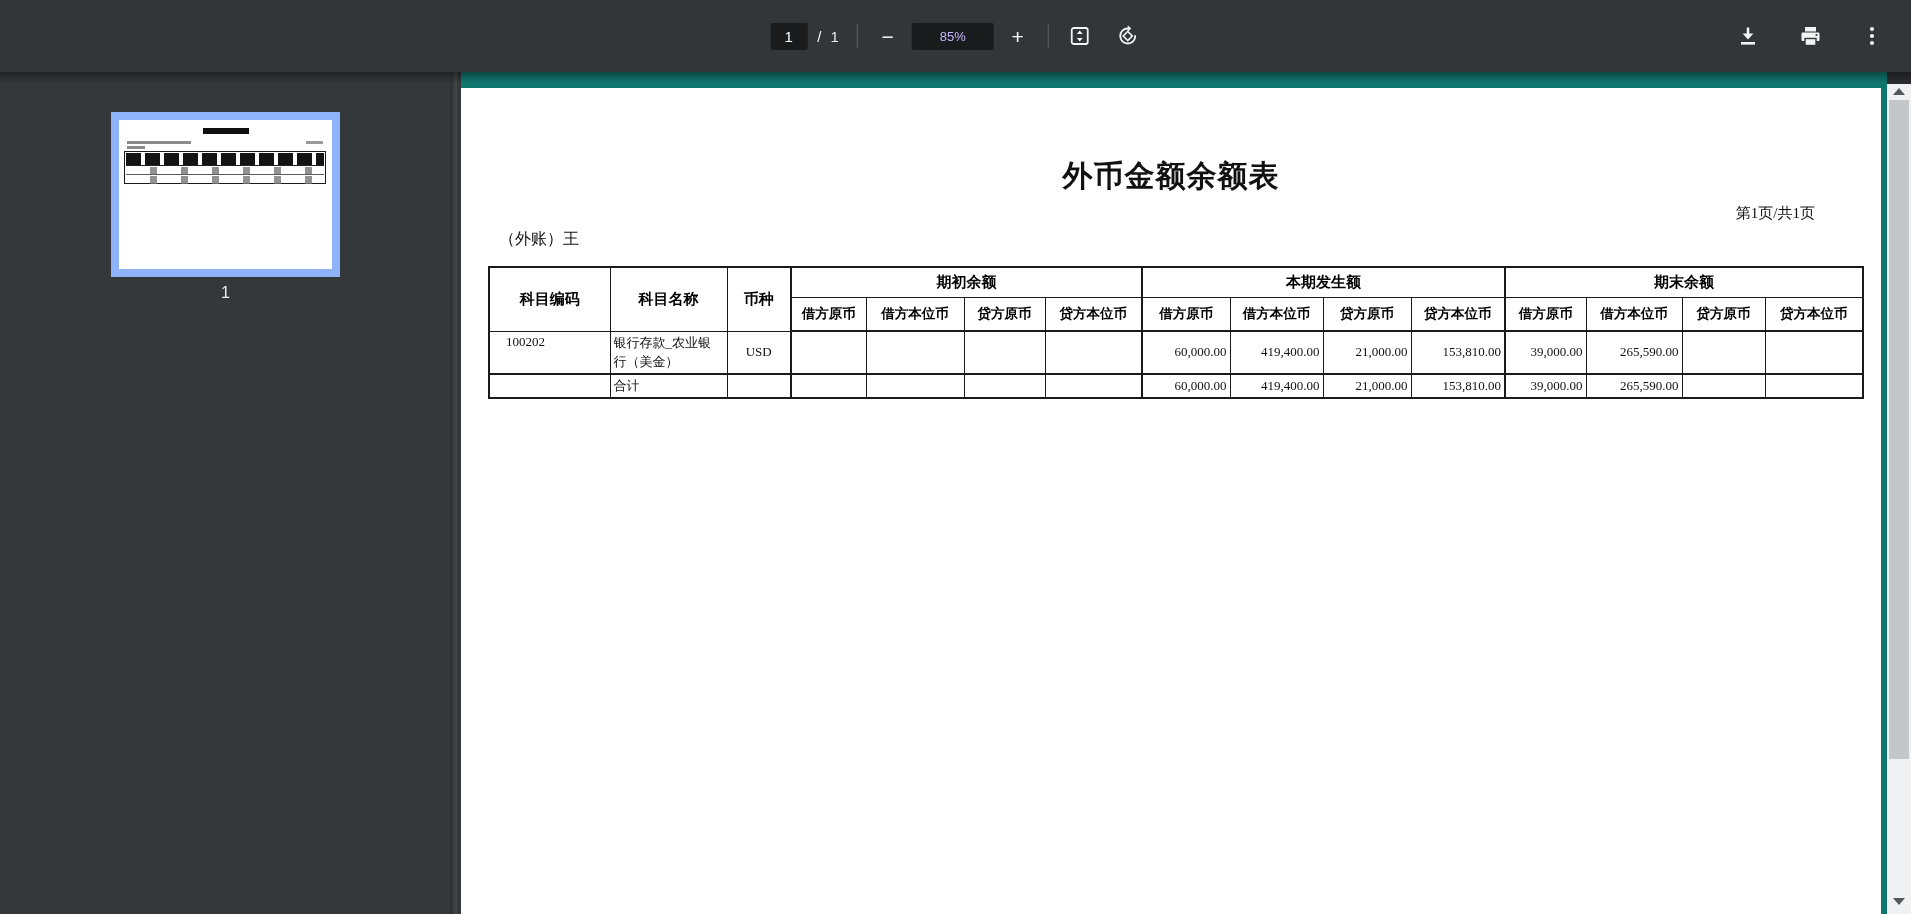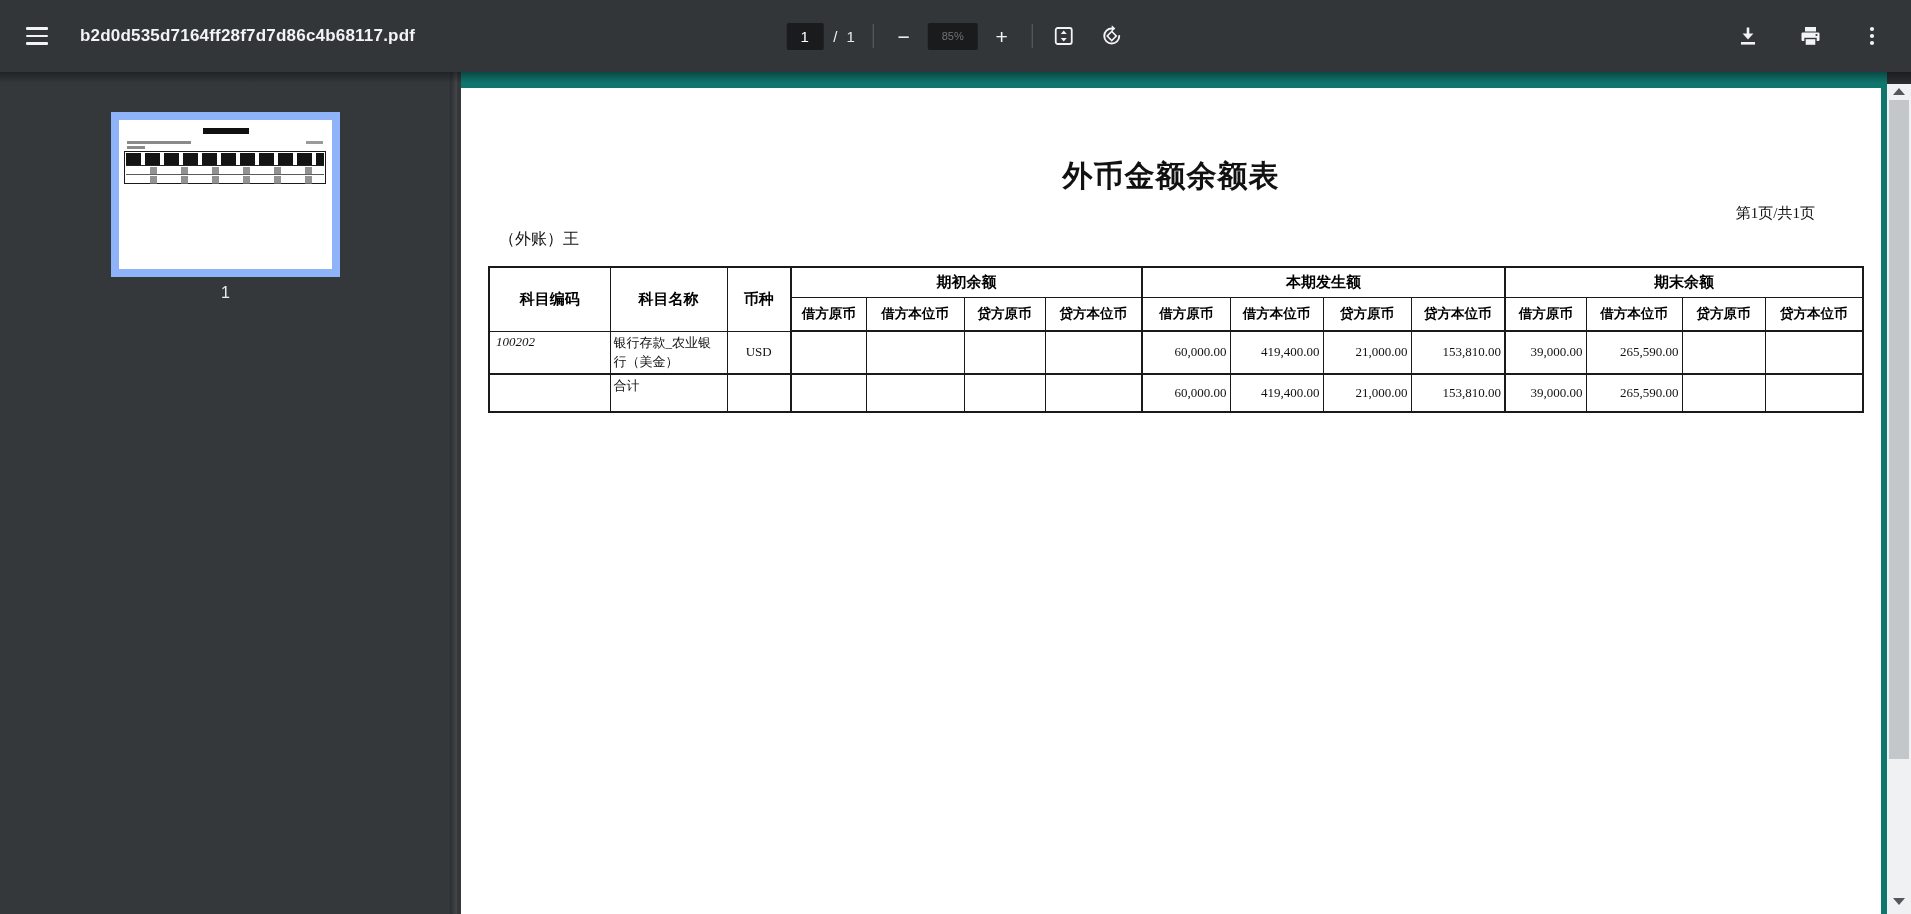--- a/index.html
+++ b/index.html
@@ -26,22 +26,22 @@
   }
   .page-box {
     width:37px; height:27px; background:#191B1C; border-radius:2px;
     color:#fff; display:flex; align-items:center; justify-content:center; font-size:15px;
   }
   .page-sep { margin:0 9px 0 10px; color:#F1F3F4; }
   .page-total { color:#E8EAED; }
   .tb-divider { width:1px; height:24px; background:#5F6368; margin:0 18px; }
   .zoom-glyph { font-size:21px; color:#F1F3F4; width:24px; text-align:center; cursor:pointer; line-height:1; }
   .zoom-box {
-    width:50px; height:27px; background:#191B1C; border-radius:2px; margin:0 12px;
-    color:#737373; display:flex; align-items:center; justify-content:center; font-size:11px; cursor:text;
+    width:82px; height:27px; background:#191B1C; border-radius:2px; margin:0 12px;
+    color:#c4b5fd; display:flex; align-items:center; justify-content:center; font-size:13px; cursor:text;
   }
   .tb-icon { width:26px; height:26px; display:flex; align-items:center; justify-content:center; cursor:pointer; }
   .tb-icon + .tb-icon { margin-left:22px; }
   .tb-right { position:absolute; right:0; top:0; height:72px; display:flex; align-items:center; padding-right:26px; }
   .tb-right .tb-icon + .tb-icon { margin-left:36px; }
 
   
   .sidebar { position:absolute; left:0; top:72px; width:450px; height:842px; background:#34383B; }
   .side-divider { position:absolute; left:450px; top:72px; width:7px; height:842px;
     background:linear-gradient(90deg,#2B2E31,#45484B); }
@@ -86,22 +86,22 @@
   .bal-table th, .bal-table td { border:1px solid #1a1a1a; overflow:hidden; }
   .bal-table { border:2px solid #1a1a1a; }
   .bal-table thead th { font-family:"Liberation Sans", sans-serif; font-weight:bold; color:#000; text-align:center; }
   .bal-table .col-main { font-size:15px; }
   .bal-table .grp-head { font-size:15px; height:30px; }
   .bal-table .sub-head { font-size:13.5px; height:34px; }
   .bal-table thead tr:last-child th { border-bottom-width:2px;margin-top:20px; }
   .bal-table .gstart { border-left-width:2px; }
   .bal-table tbody td { font-size:13px; border-bottom-width:2px; }
   .bal-table .row-acct { height:40px; }
-  .bal-table .row-total { height:38px; }
-  .cell-code { font-size:12px; vertical-align:top; text-align:left; padding:2px 6px;font-style:italic; }
+  .bal-table .row-total { height:24px; }
+  .cell-code { font-size:12px; vertical-align:top; text-align:left; padding:2px 16px; }
   .cell-name { font-size:12.5px; vertical-align:top; text-align:left; padding:1px 3px 1px 3px; line-height:1.5; }
   .cell-cur { text-align:center; vertical-align:middle;margin-top:45px; }
   .cell-num { text-align:right; vertical-align:middle; padding-right:3px; }
 
   
   .scrollbar { position:absolute; left:1887px; top:72px; width:24px; height:842px; background:#F0F1F2; }
   .scroll-cap { position:absolute; top:0; left:0; width:24px; height:12px; background:#2B2E31; }
   .scroll-up { position:absolute; top:16px; left:6px; width:0; height:0; cursor:pointer;
     border-left:6px solid transparent; border-right:6px solid transparent; border-bottom:7px solid #54585B; }
   .scroll-down { position:absolute; bottom:9px; left:6px; width:0; height:0; cursor:pointer;
@@ -110,28 +110,20 @@
 
   
   .tb-icon svg { display:block; }
 </style>
 </head>
 <body>
 
 <div class="app">
 
   <div class="toolbar">
-    <div class="tb-left">
-      <div class="menu-btn">
-          <span></span>
-          <span></span>
-          <span></span>
-        </div>
-      <div class="filename">b2d0d535d7164ff28f7d7d86c4b68117.pdf</div>
-    </div>
 
     <div class="tb-center">
       <div class="page-box">1</div>
       <span class="page-sep">/</span>
       <span class="page-total">1</span>
       <div class="tb-divider"></div>
       <div class="zoom-glyph">−</div>
       <div class="zoom-box">85%</div>
       <div class="zoom-glyph">+</div>
       <div class="tb-divider"></div>

